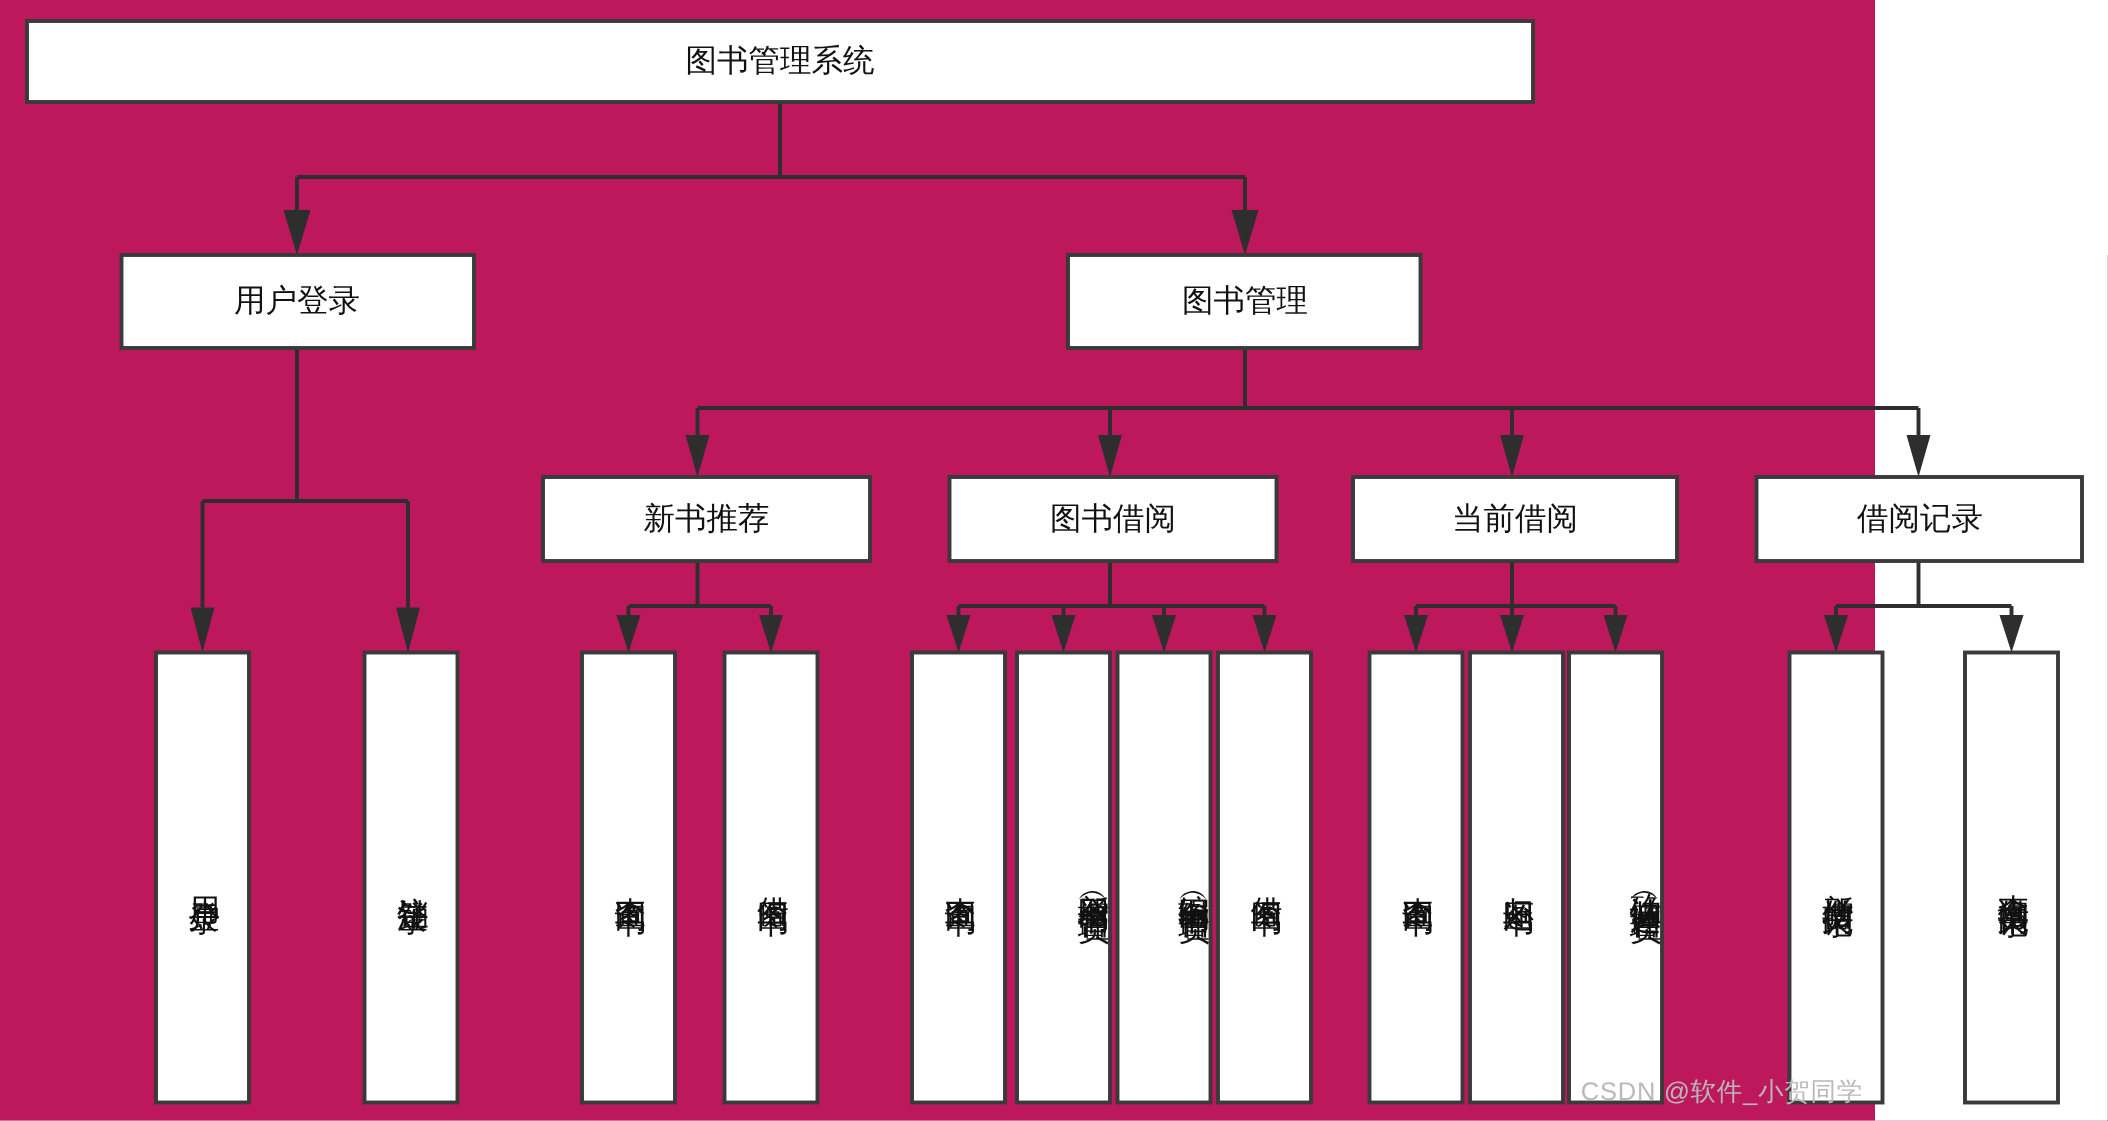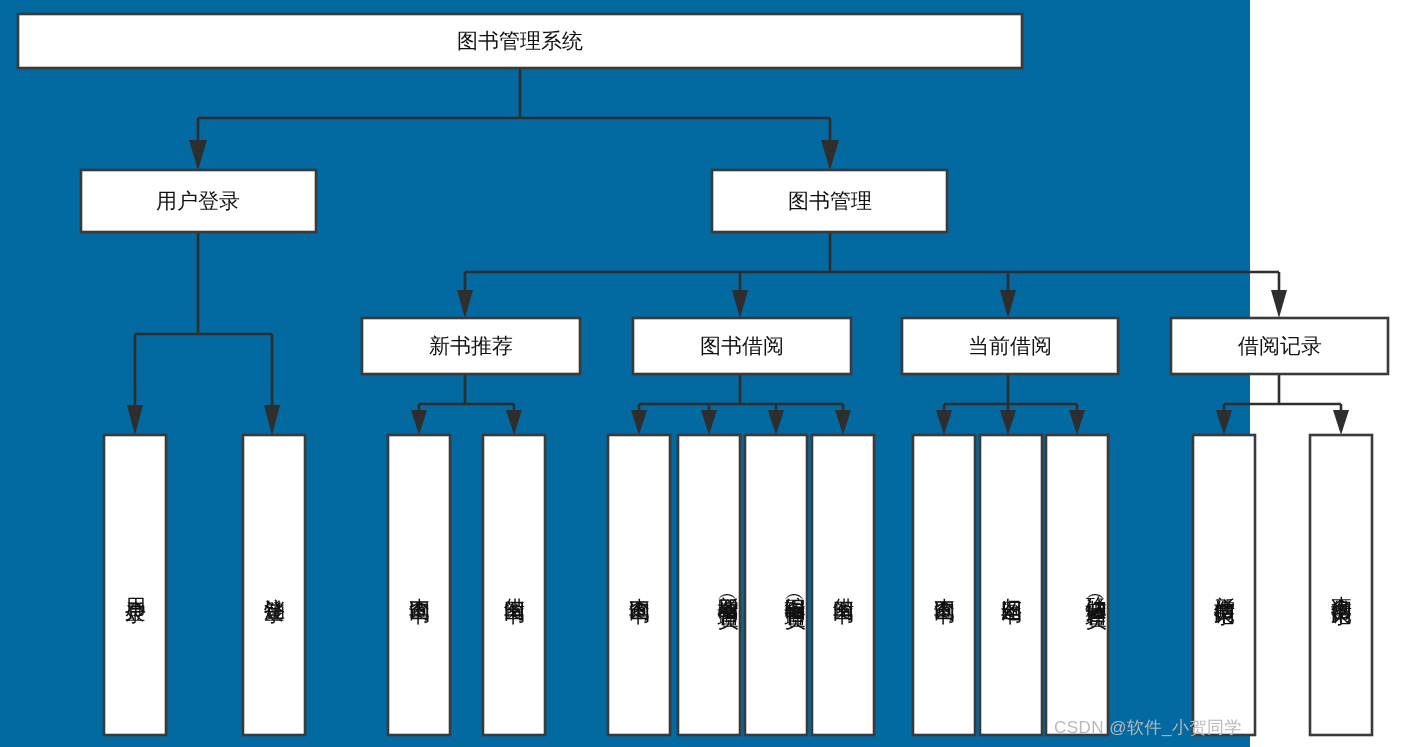--- a/index.html
+++ b/index.html
@@ -10,21 +10,21 @@
   body {
     width: 1405px;
     height: 747px;
     font-family: "Liberation Sans", "DejaVu Sans", sans-serif;
     overflow: hidden;
   }
   #diagram-root {
     position: relative;
     width: 1250px;
     height: 747px;
-    background: #0369a1;
+    background: #be185d;
   }
   svg#tree-svg {
     position: absolute;
     top: 0;
     left: 0;
     width: 1405px;
     height: 747px;
   }
   .node-box {
     fill: #ffffff;

